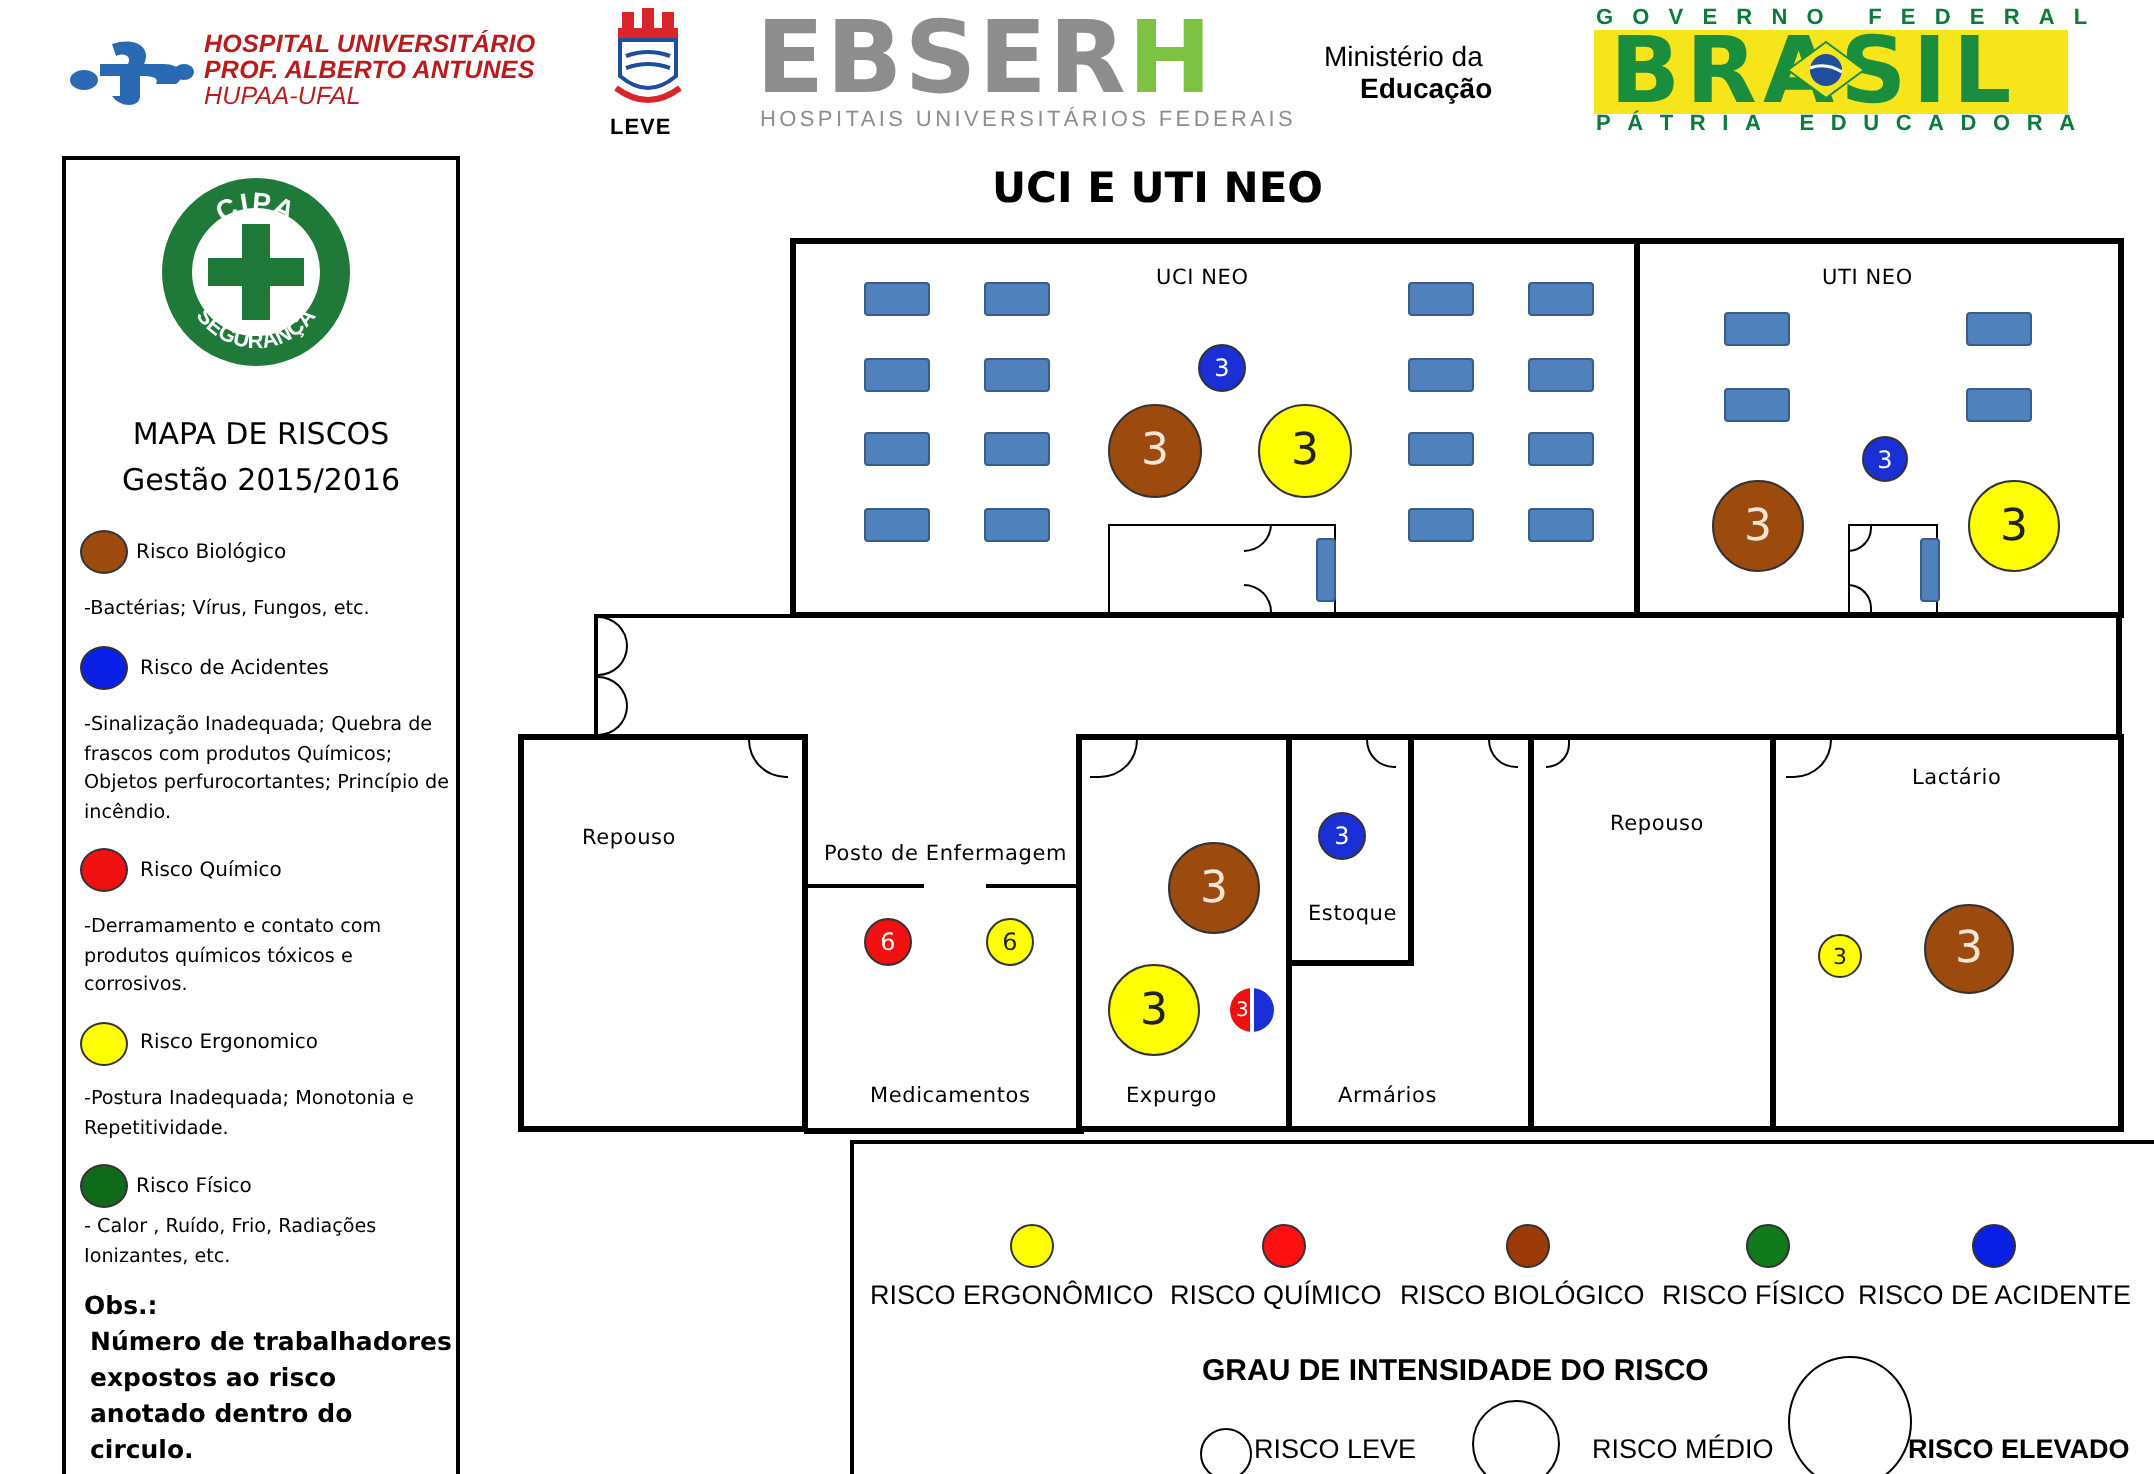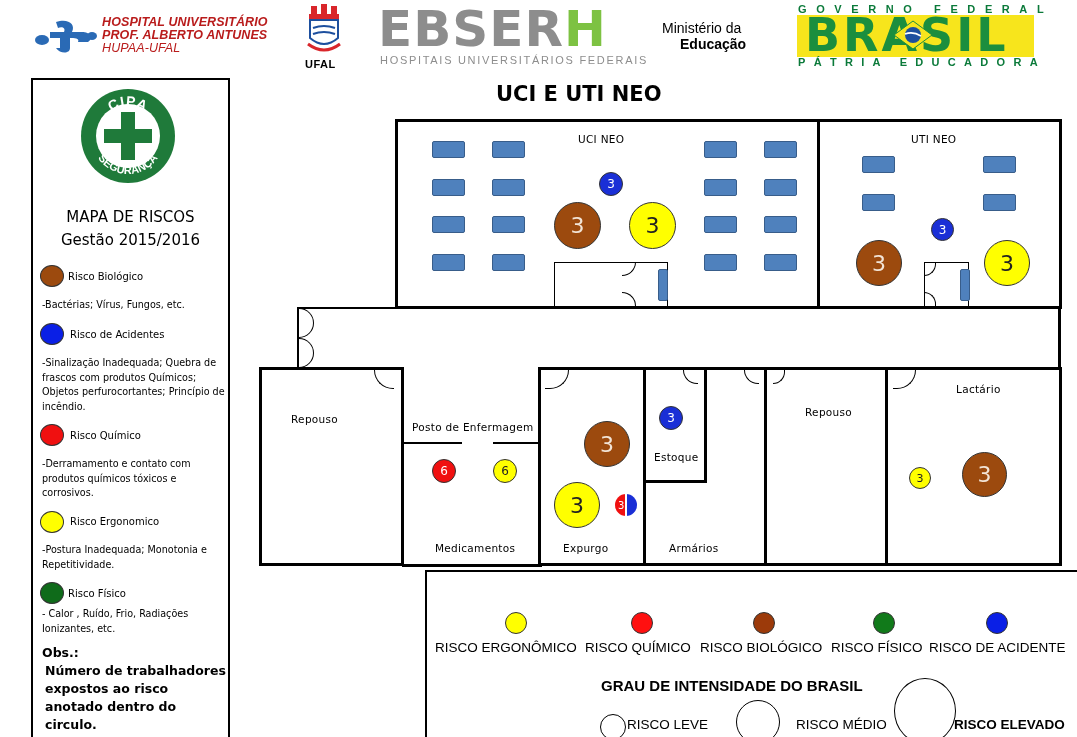--- a/index.html
+++ b/index.html
@@ -70,21 +70,21 @@
   <svg width="34" height="52" viewBox="0 0 34 52">
     <rect x="4" y="2" width="6" height="8" fill="#d9262b"></rect>
     <rect x="14" y="0" width="6" height="10" fill="#d9262b"></rect>
     <rect x="24" y="2" width="6" height="8" fill="#d9262b"></rect>
     <rect x="2" y="10" width="30" height="6" fill="#d9262b"></rect>
     <path d="M3 16 L31 16 L31 34 Q17 46 3 34 Z" fill="#fff" stroke="#1d4f9e" stroke-width="2"></path>
     <path d="M6 24 Q17 20 28 24 M6 30 Q17 26 28 30" stroke="#1d4f9e" stroke-width="2" fill="none"></path>
     <path d="M1 40 Q17 52 33 40" stroke="#d9262b" stroke-width="3" fill="none"></path>
   </svg>
 </div>
-<div class="abs ufal-label">UFAL</div>
+<div class="abs ufal-label">LEVE</div>
 
 <div class="abs ebserh"><span>EBSER</span><span class="h">H</span></div>
 <div class="abs ebserh-sub">HOSPITAIS UNIVERSITÁRIOS FEDERAIS</div>
 
 <div class="abs mec1">Ministério da</div>
 <div class="abs mec2">Educação</div>
 
 <div class="abs gov-top">GOVERNO FEDERAL</div>
 <div class="abs brasil-box"></div>
 <div class="abs brasil-word">BRASIL</div>
@@ -266,21 +266,21 @@
   <div class="bl-dot" style="left:326px;top:40px;background:#9c3a0a;"></div>
   <div class="bl-dot" style="left:446px;top:40px;background:#117a1a;"></div>
   <div class="bl-dot" style="left:559px;top:40px;background:#0a1fe6;"></div>
 
   <div class="bl-label" style="left:8px;top:68px;">RISCO ERGONÔMICO</div>
   <div class="bl-label" style="left:158px;top:68px;">RISCO QUÍMICO</div>
   <div class="bl-label" style="left:273px;top:68px;">RISCO BIOLÓGICO</div>
   <div class="bl-label" style="left:404px;top:68px;">RISCO FÍSICO</div>
   <div class="bl-label" style="left:502px;top:68px;">RISCO DE ACIDENTE</div>
 
-  <div class="bl-title" style="left:174px;top:105px;">GRAU DE INTENSIDADE DO BRASIL</div>
+  <div class="bl-title" style="left:174px;top:105px;">GRAU DE INTENSIDADE DO RISCO</div>
 
   <div class="bl-ring" style="left:173px;top:142px;width:26px;height:26px;"></div>
   <div class="bl-label" style="left:200px;top:145px;">RISCO LEVE</div>
   <div class="bl-ring" style="left:309px;top:128px;width:44px;height:44px;"></div>
   <div class="bl-label" style="left:369px;top:145px;">RISCO MÉDIO</div>
   <div class="bl-ring" style="left:467px;top:106px;width:62px;height:66px;"></div>
   <div class="bl-label" style="left:527px;top:145px;font-weight:bold;">RISCO ELEVADO</div>
 </div>
 
 </body></html>

